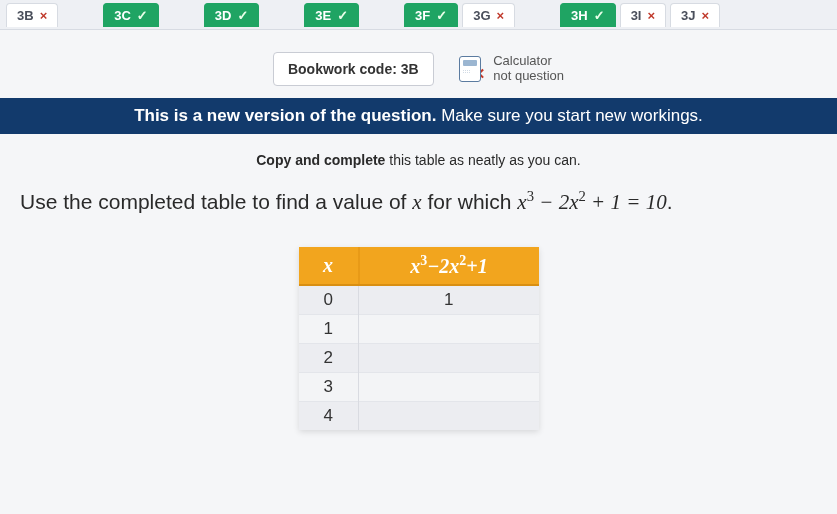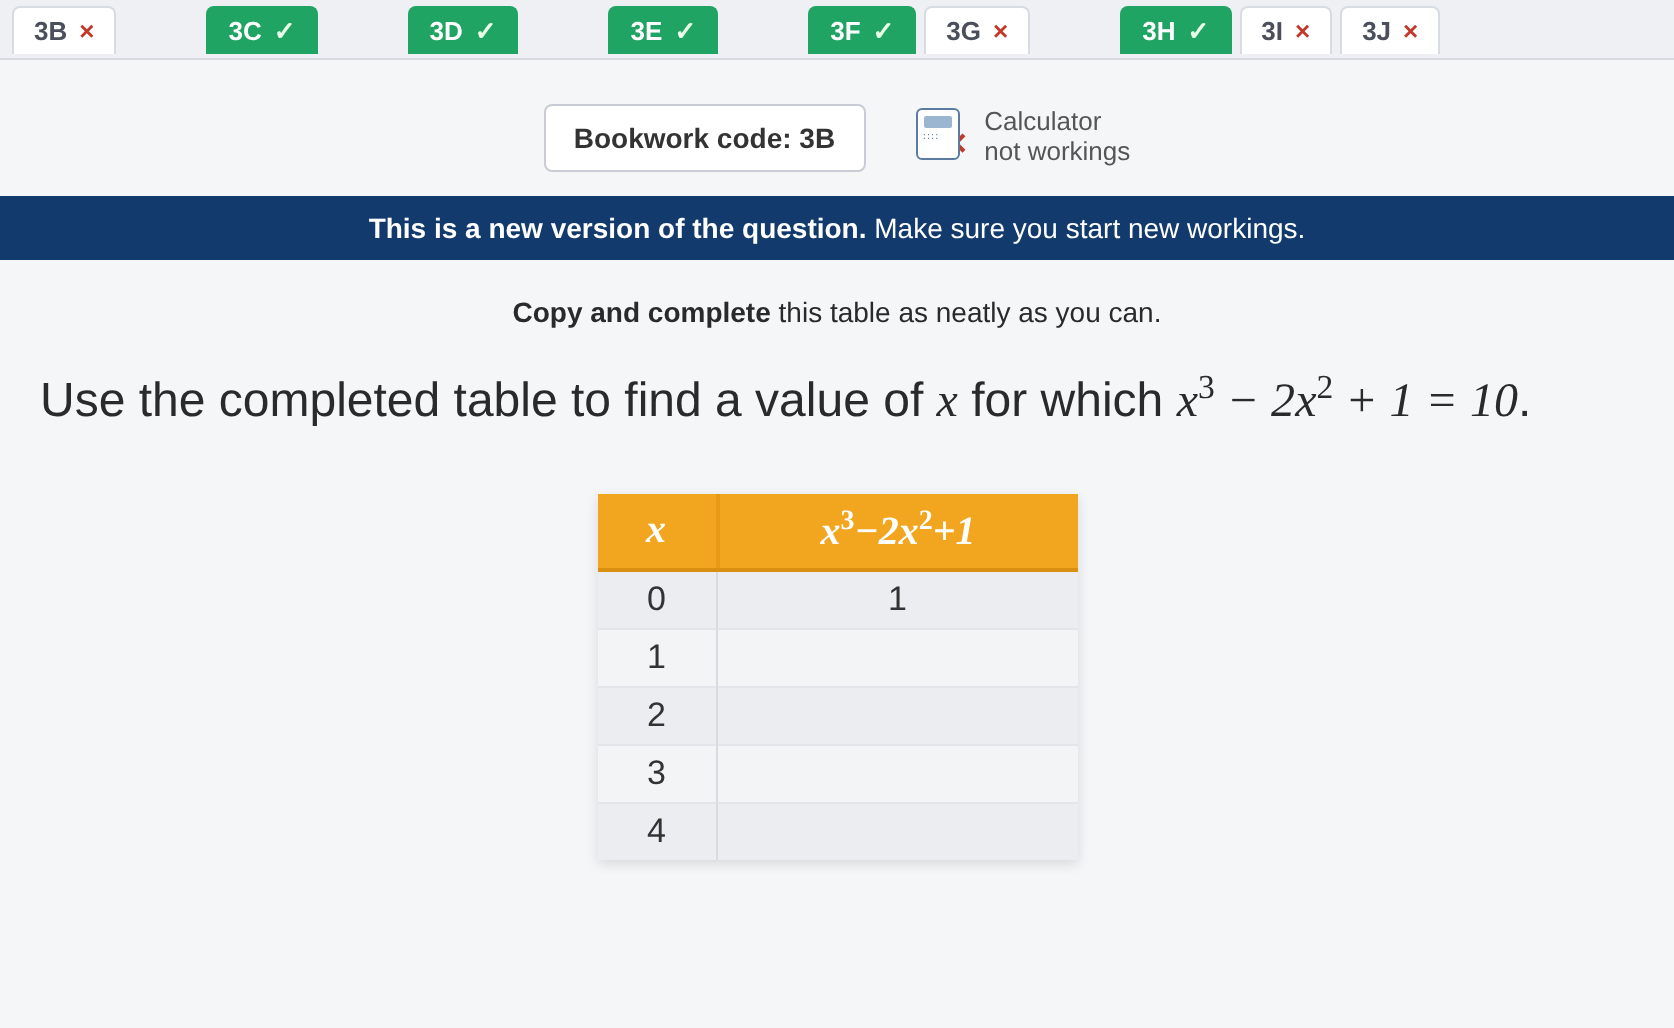--- a/index.html
+++ b/index.html
@@ -58,20 +58,21 @@
     background: #fff;
     border: 1px solid #c9ccd4;
     border-radius: 4px;
     padding: 8px 14px;
     font-weight: 700;
     color: #333;
     font-size: 14px;
   }
   .calc {
     display: flex;
+    align-items: center;
     gap: 8px;
     font-size: 13px;
     color: #555;
     line-height: 1.15;
   }
   .calc-icon {
     position: relative;
     width: 22px;
     height: 26px;
     border: 1.5px solid #5b7ba0;
@@ -85,36 +86,36 @@
   }
   .calc-icon .dots{
     position:absolute; left:3px; right:3px; bottom:3px; top:12px;
     font-size:5px; color:#5b7ba0; line-height:4px; letter-spacing:1px;
   }
   .calc-x{ color:#c0392b; font-weight:900; margin-left:-16px; margin-top:10px; font-size:15px;}
   .banner {
     background: #123a6c;
     color: #fff;
     text-align: center;
-    font-size: 14px;
+    font-size: 17px;
     padding: 8px 22px;
   }
   .banner b { font-weight: 700; }
   .question {
     padding: 18px 14px 0;
     text-align: center;
   }
   .q1 {
     font-size: 14px;
     color: #2a2a2a;
     margin-bottom: 20px;
   }
   .q1 b { font-weight: 800; }
   .q2 {
-    font-size: 24px;
+    font-size: 21px;
     text-align: left;
     padding: 0 6px 6px;
   }
   .math {
     font-family: "Cambria Math", "Times New Roman", serif;
     font-style: italic;
   }
   sup { font-size: 0.7em; vertical-align: super; font-style: normal;}
   
   .table-wrap{
@@ -197,21 +198,21 @@
 
 <div class="meta">
   <div class="bookwork">Bookwork code: 3B</div>
   <div class="calc">
     <span class="calc-icon">
         <span class="dots">∷∷</span>
       </span>
     <span class="calc-x">✕</span>
     <span>
       <span>Calculator</span><br>
-      <span>not workings</span>
+      <span>not question</span>
     </span>
   </div>
 </div>
 
 <div class="banner">
   <b>This is a new version of the question.</b><span> Make sure you start new workings.</span>
 </div>
 
 <div class="question">
   <div class="q1">

